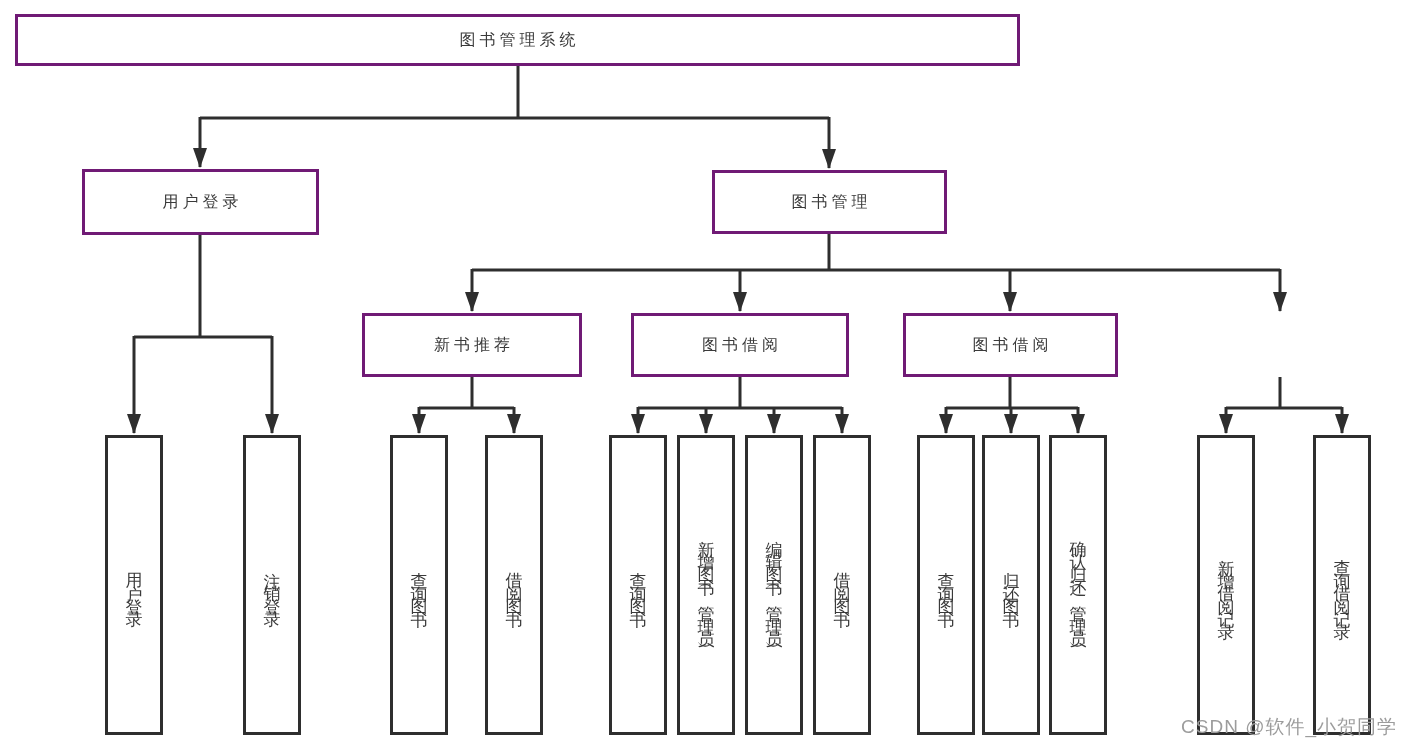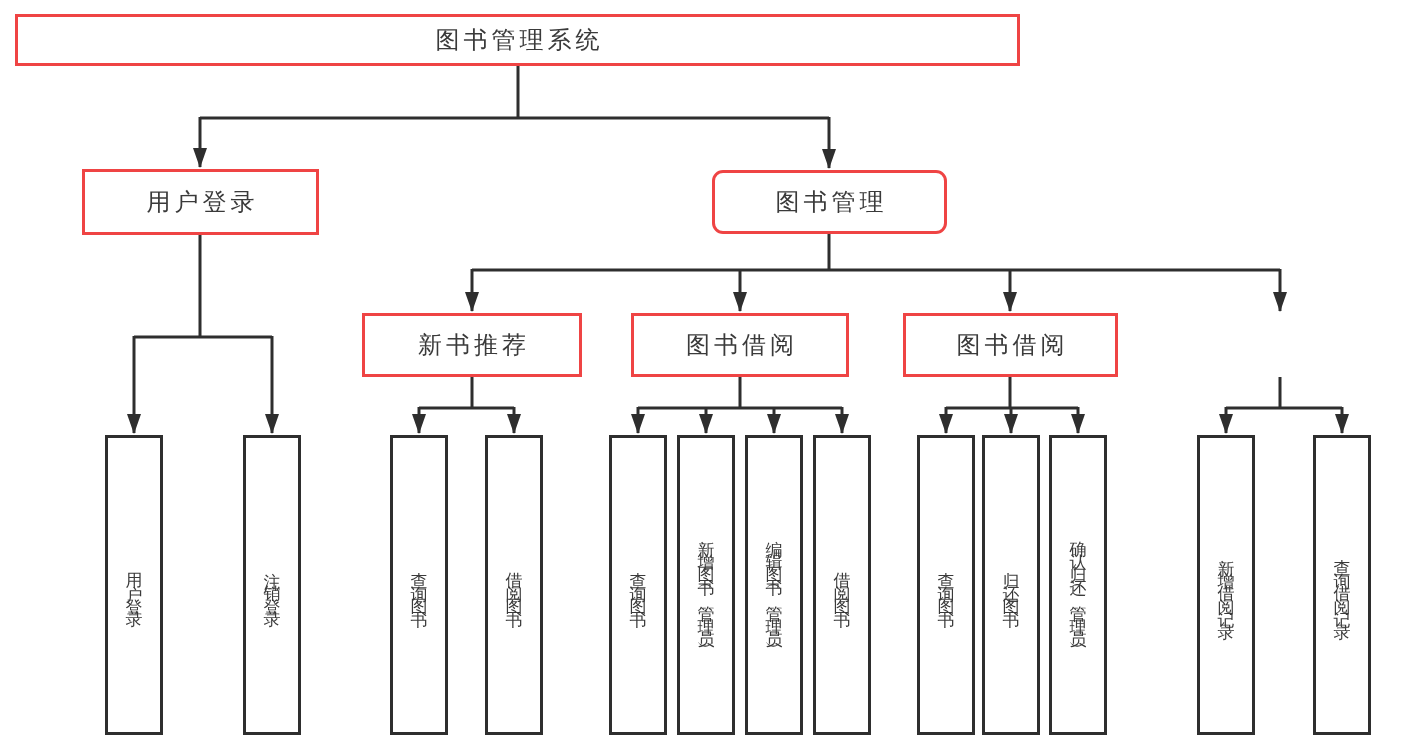--- a/index.html
+++ b/index.html
@@ -12,25 +12,25 @@
     color: #3a3a3a;
     overflow: hidden;
   }
   svg.connectors { position: absolute; left: 0; top: 0; }
   .spine { stroke: #2e2e2e; stroke-width: 3; fill: none; }
   .drop  { stroke: #2e2e2e; stroke-width: 3; fill: none; marker-end: url(#arrowhead); }
   .hbox {
     position: absolute;
     box-sizing: border-box;
     background: #ffffff;
-    border: 3px solid #ef4444;
+    border: 3px solid #701a75;
     display: flex;
     align-items: center;
     justify-content: center;
-    font-size: 24px;
+    font-size: 16px;
     letter-spacing: 4px;
     text-indent: 4px;
     white-space: nowrap;
   }
   .vbox {
     position: absolute;
     top: 435px;
     width: 58px;
     height: 300px;
     box-sizing: border-box;
@@ -115,21 +115,21 @@
     <g>
       <path class="spine" d="M1280 377 V408 M1226 408 H1342"></path>
       <line class="drop" x1="1226" y1="407" x2="1226" y2="433"></line>
       <line class="drop" x1="1342" y1="407" x2="1342" y2="433"></line>
     </g>
   </svg>
 
   <div class="hbox" style="left:15px; top:14px; width:1005px; height:52px;">图书管理系统</div>
 
   <div class="hbox" style="left:82px; top:169px; width:237px; height:66px;">用户登录</div>
-  <div class="hbox" style="left:712px; top:170px; width:235px; height:64px;border-radius:11px;">图书管理</div>
+  <div class="hbox" style="left:712px; top:170px; width:235px; height:64px;">图书管理</div>
 
   <div class="hbox" style="left:631px; top:313px; width:218px; height:64px;">图书借阅</div>
   <div class="hbox" style="left:362px; top:313px; width:220px; height:64px;">新书推荐</div>
   <div class="hbox" style="left:903px; top:313px; width:215px; height:64px;">图书借阅</div>
 
   <div class="vbox" style="left:105px;">
     <span class="vtext">用户登录</span>
   </div>
   <div class="vbox" style="left:243px;">
     <span class="vtext">注销登录</span>
@@ -165,14 +165,15 @@
     <span class="vtext">确认归还（管理员）</span>
   </div>
 
   <div class="vbox" style="left:1197px;">
     <span class="vtext">新增借阅记录</span>
   </div>
   <div class="vbox" style="left:1313px;">
     <span class="vtext">查询借阅记录</span>
   </div>
 
+  <div class="watermark">CSDN @软件_小贺同学</div>
 
 </div>
 
 </body></html>

